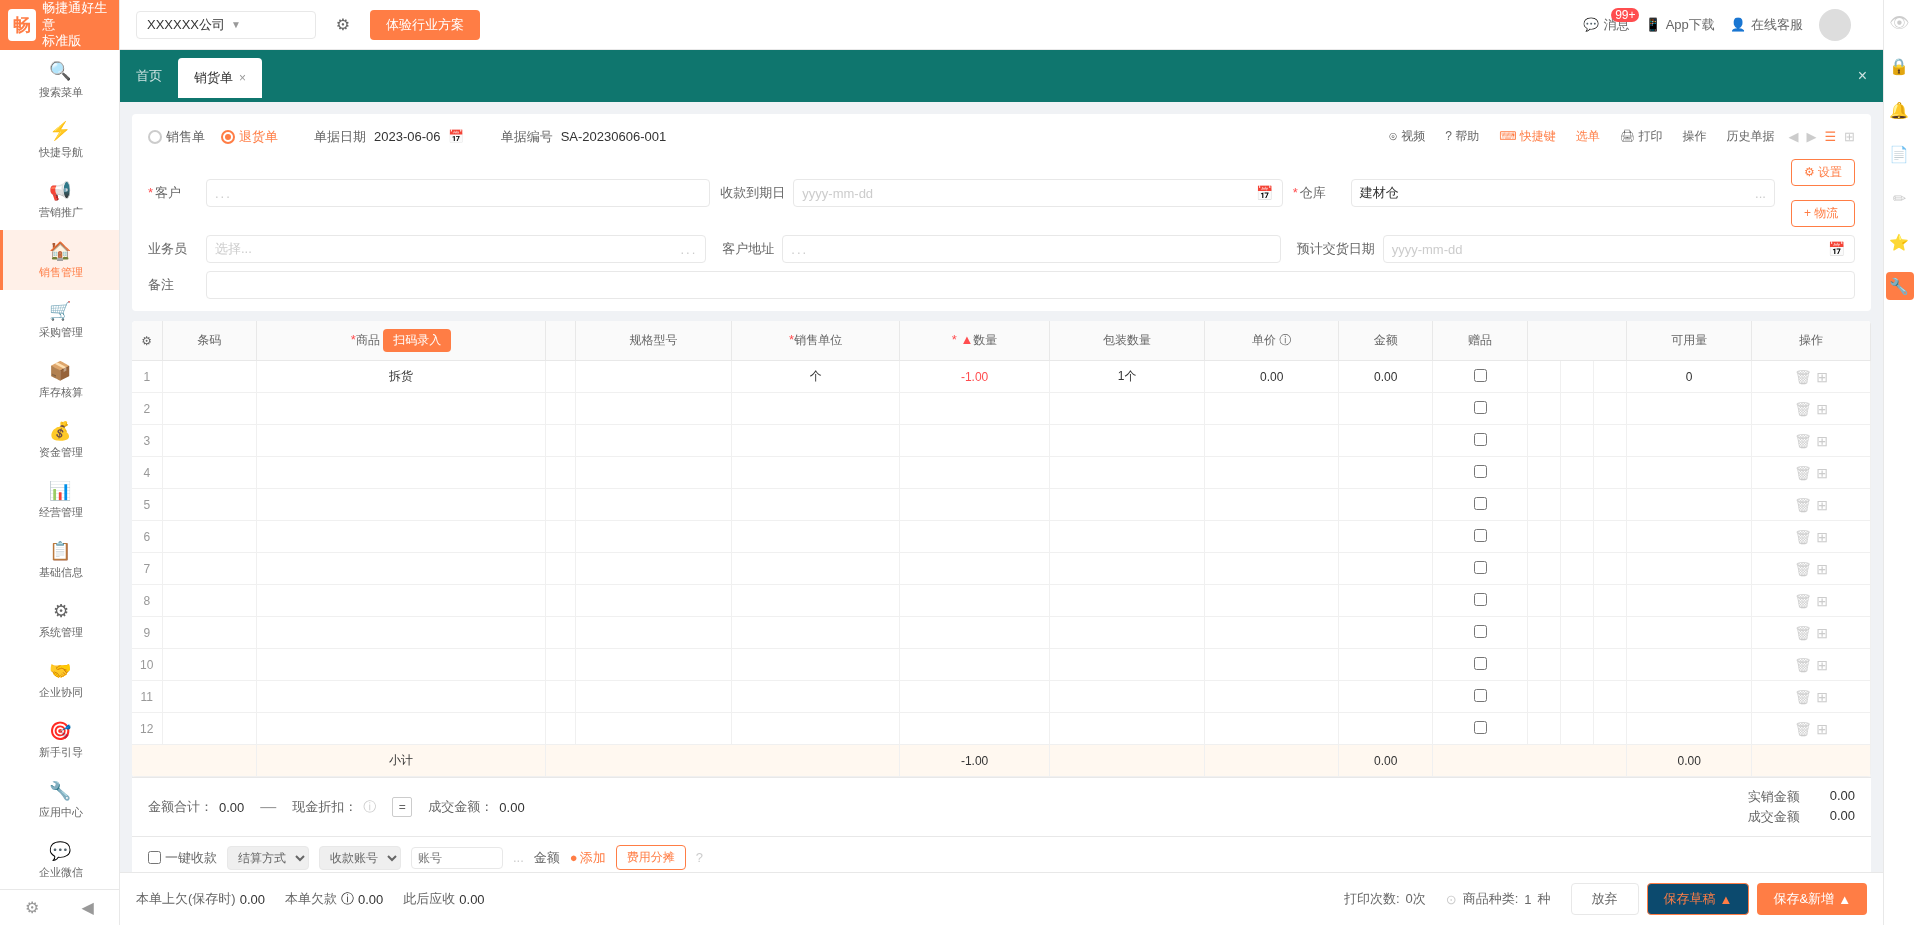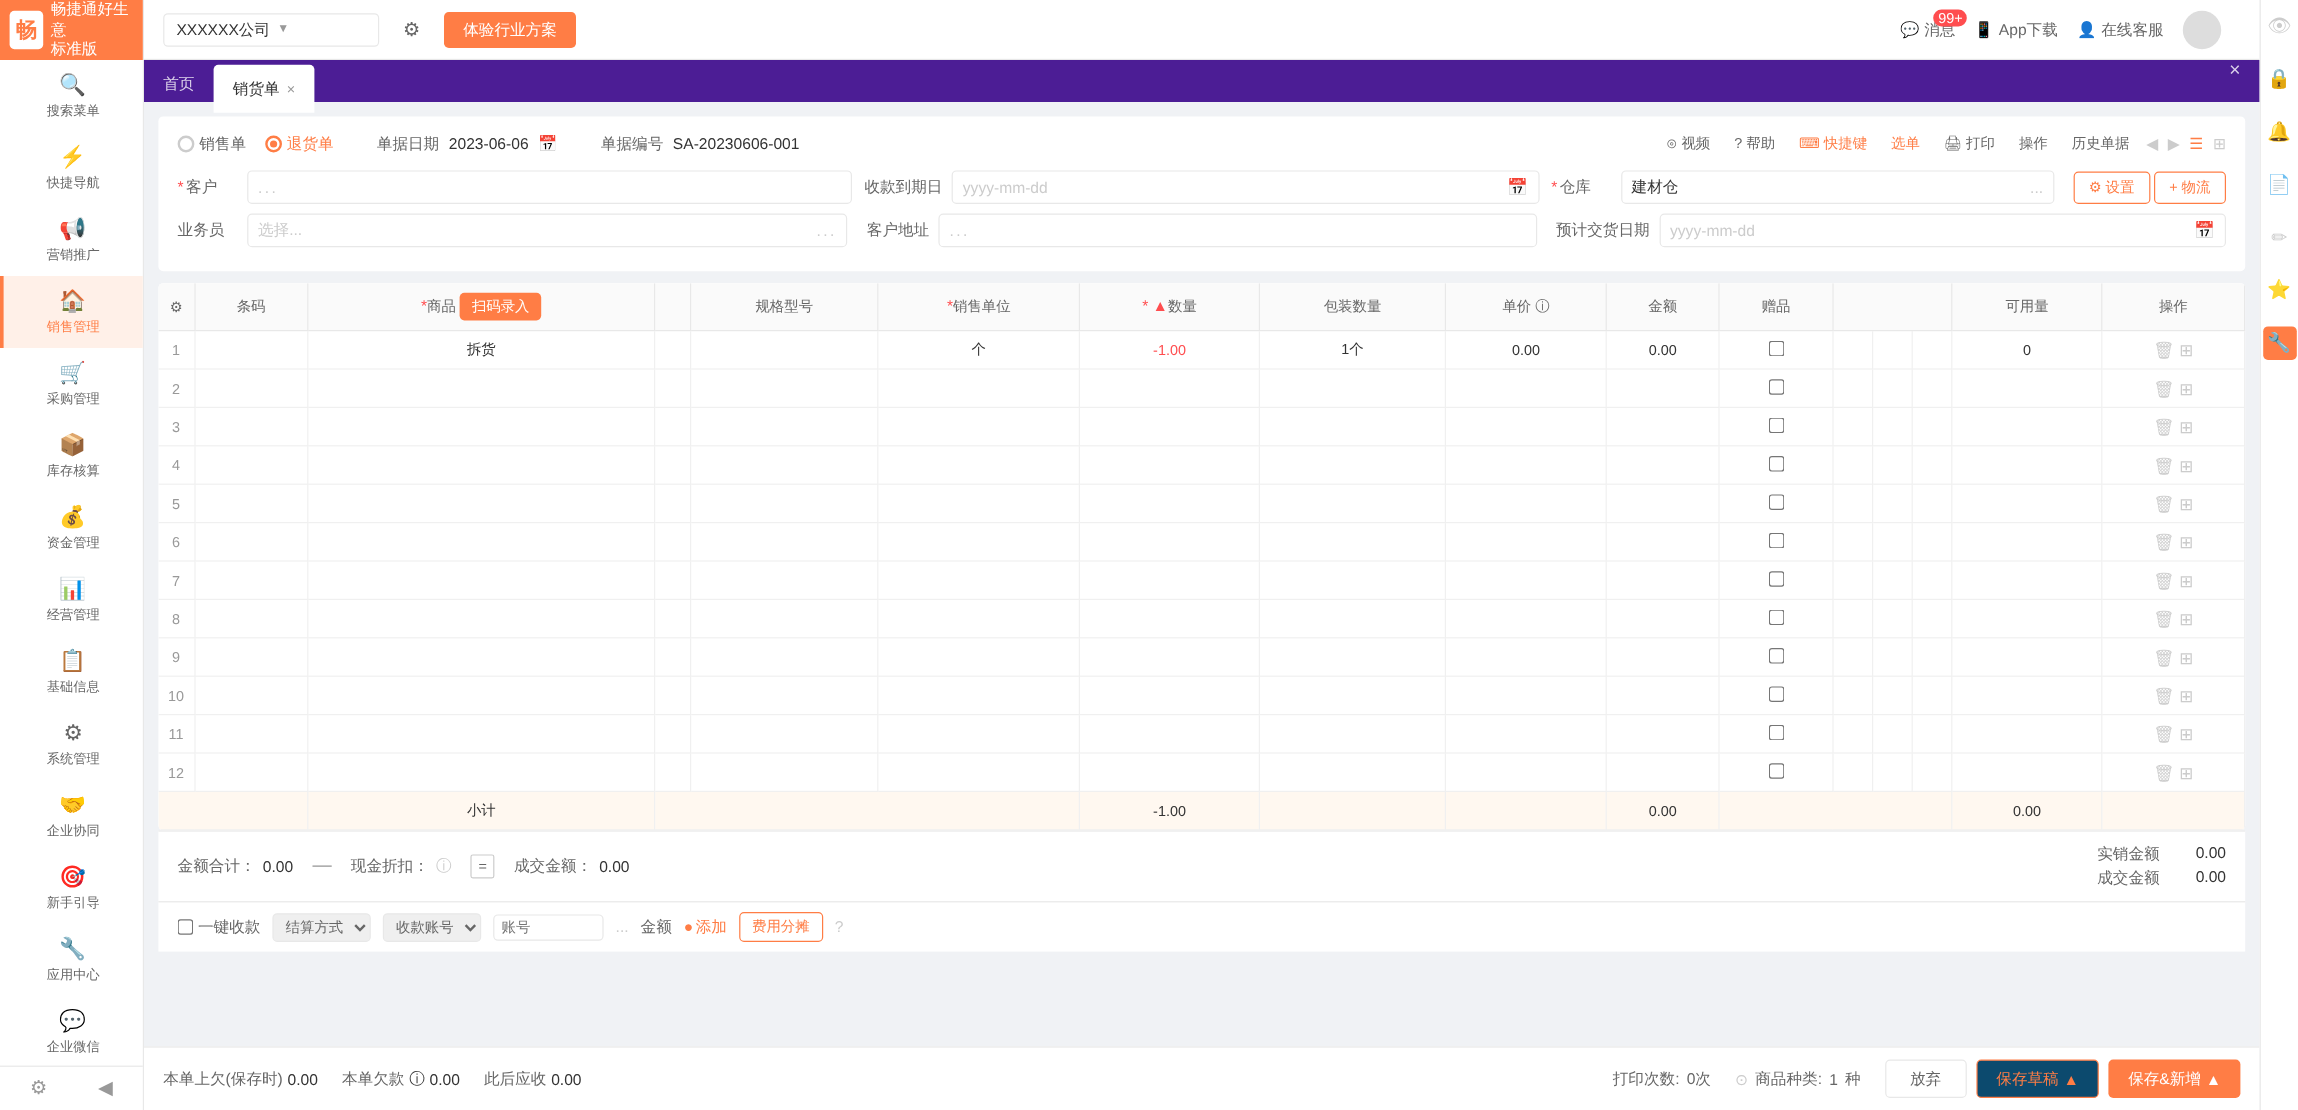--- a/index.html
+++ b/index.html
@@ -28,21 +28,21 @@
     .company-arrow { color: #999; font-size: 10px; }
     .settings-btn { width: 30px; height: 30px; display: flex; align-items: center; justify-content: center; cursor: pointer; color: #666; font-size: 16px; }
     .trial-btn { background: #ff7d45; color: #fff; border: none; border-radius: 4px; padding: 6px 16px; cursor: pointer; font-size: 13px; }
     .topbar-right { margin-left: auto; display: flex; align-items: center; gap: 16px; }
     .topbar-action { display: flex; align-items: center; gap: 4px; cursor: pointer; color: #666; font-size: 12px; position: relative; }
     .badge { position: absolute; top: -8px; right: -10px; background: #ff4d4f; color: #fff; border-radius: 8px; padding: 0 4px; font-size: 12px; min-width: 16px; text-align: center; }
     .user-avatar { width: 32px; height: 32px; background: #ddd; border-radius: 50%; }
     .user-name { color: #666; font-size: 12px; }
 
     
-    .tabbar { height: 35px; background: #4c1d95; display: flex; align-items: flex-start; padding: 0 0; position: relative; }
+    .tabbar { height: 52px; background: #0f766e; display: flex; align-items: center; padding: 0 0; position: relative; }
     .tab-item { height: 40px; display: flex; align-items: center; padding: 0 16px; cursor: pointer; color: rgba(255,255,255,0.8); font-size: 13px; gap: 6px; }
     .tab-item.home { background: transparent; }
     .tab-item.active { background: #fff; color: #333; border-radius: 4px 4px 0 0; margin-top: 4px; }
     .tab-close { color: #999; font-size: 12px; cursor: pointer; }
     .tab-close-main { position: absolute; right: 16px; color: rgba(255,255,255,0.8); cursor: pointer; font-size: 16px; }
 
     
     .content { flex: 1; background: #f0f2f5; overflow-y: auto; padding: 12px; }
 
     
@@ -291,21 +291,21 @@
             <span class="field-input-placeholder">yyyy-mm-dd</span>
             <span class="calendar-icon">📅</span>
           </div>
         </div>
         <div class="form-field">
           <span class="field-label"><span class="field-required">*</span><span>仓库</span></span>
           <div class="field-input" style="flex:1;">
             <span style="color:#333;">建材仓</span>
             <span style="color:#ccc;">...</span>
           </div>
-          <div style="display:flex;flex-direction:row;gap:3px;margin-left:8px;">
+          <div style="display:flex;flex-direction:column;gap:14px;margin-left:8px;">
             <button class="settings-action">⚙ 设置</button>
             <button class="logistics-action">+ 物流</button>
           </div>
         </div>
       </div>
 
       <div style="display:grid; grid-template-columns: 1fr 1fr 1fr; gap: 10px 16px; margin-bottom: 8px;">
         <div class="form-field">
           <span class="field-label">业务员</span>
           <div class="field-input">
@@ -321,20 +321,24 @@
         </div>
         <div class="form-field">
           <span class="field-label">预计交货日期</span>
           <div class="field-input">
             <span class="field-input-placeholder">yyyy-mm-dd</span>
             <span class="calendar-icon">📅</span>
           </div>
         </div>
       </div>
 
+      <div class="remark-row">
+        <span class="field-label">备注</span>
+        <div class="field-input" style="flex:1; min-height:28px;"></div>
+      </div>
     </div>
 
     <div class="table-card">
       <table>
         <thead>
           <tr>
             <th style="width:30px;">⚙</th>
             <th>条码</th>
             <th style="min-width:80px;"><span style="color:#ff4d4f;">*</span>商品
               <button class="scan-btn">扫码录入</button>

